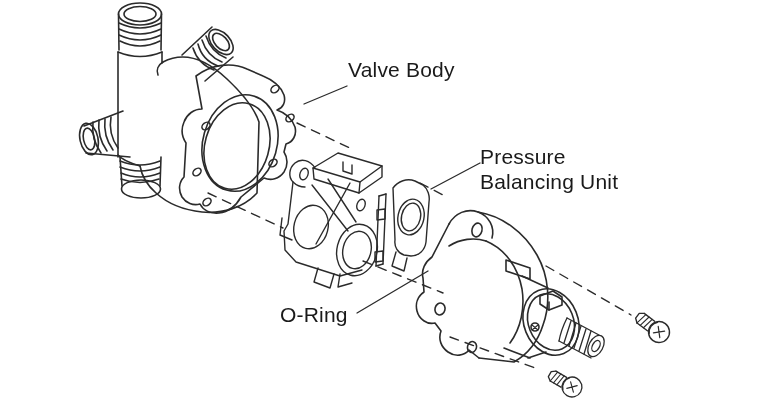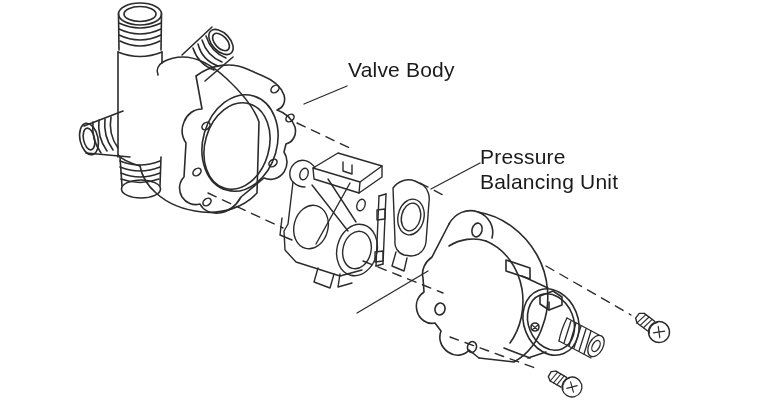--- a/index.html
+++ b/index.html
@@ -203,13 +203,14 @@
         <path d="M347,86 L304,104"></path>
         <path d="M480,163 L431,189"></path>
         <path d="M357,313 L428,271"></path>
       </g>
     </g>
   </svg>
 
   <div id="label-valve-body" class="callout">Valve Body</div>
   <div id="label-pbu" class="callout">Pressure
 Balancing Unit</div>
+  <div id="label-oring" class="callout">O-Ring</div>
 </div>
 
 </body></html>

